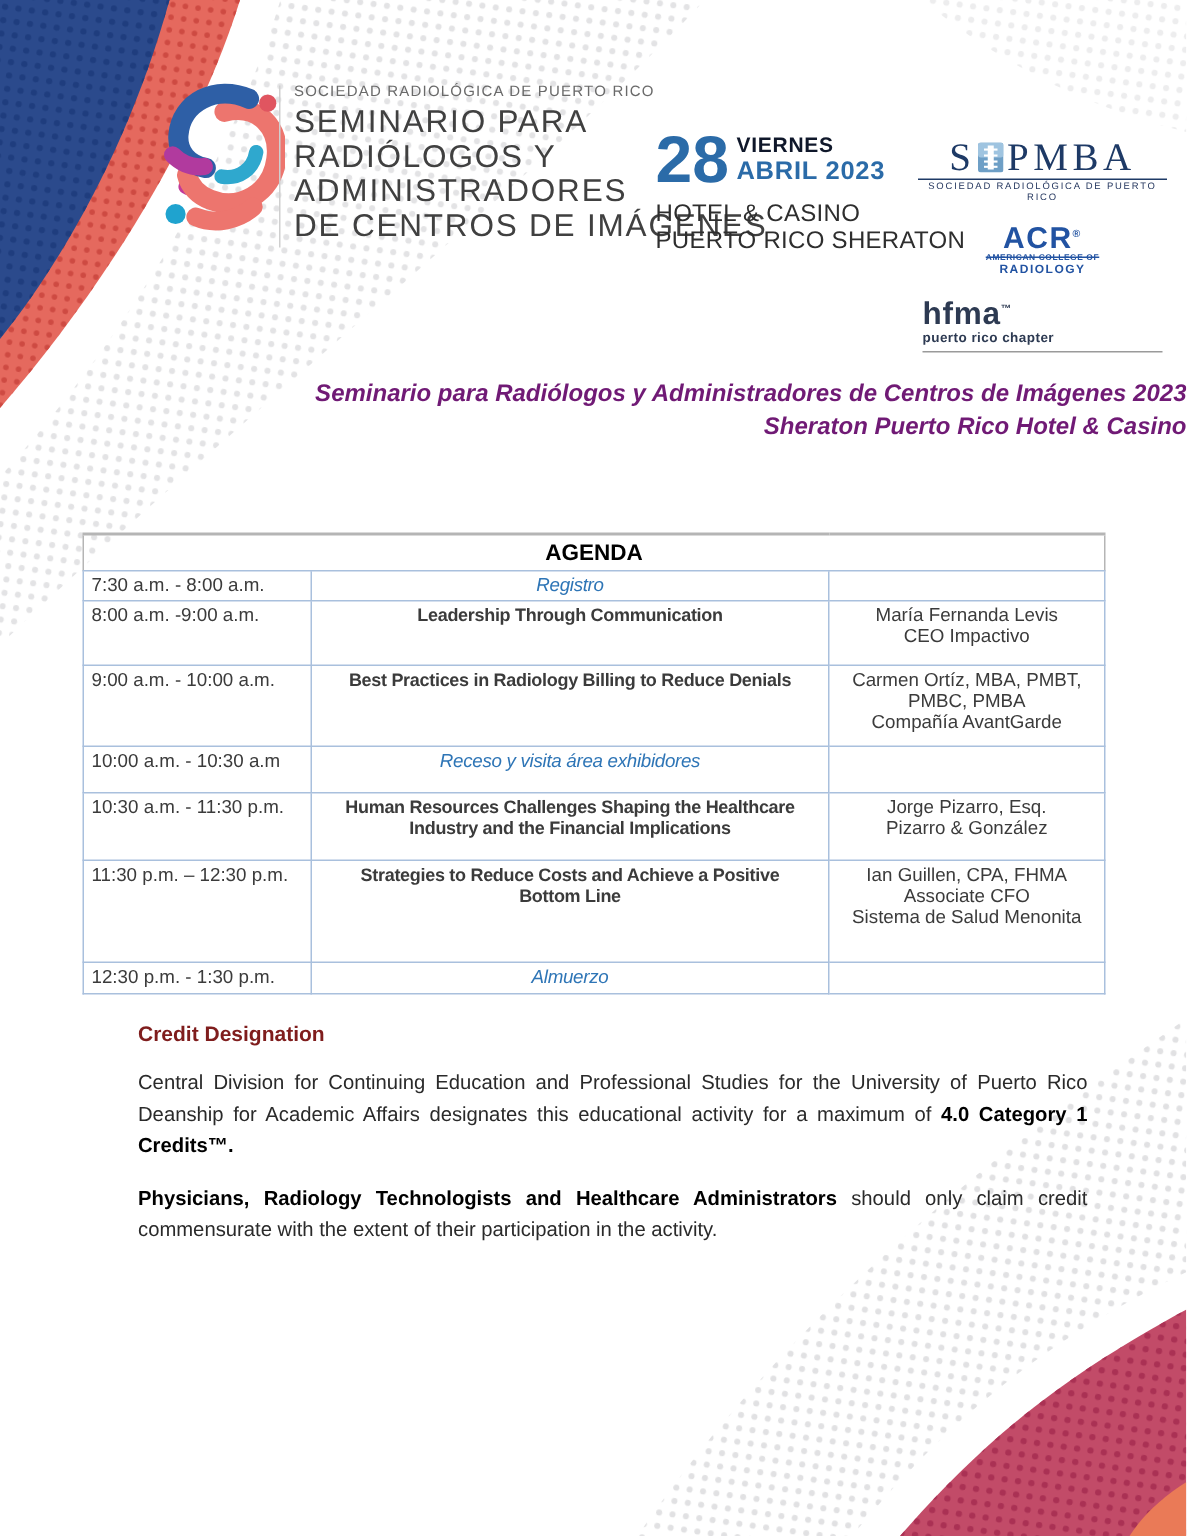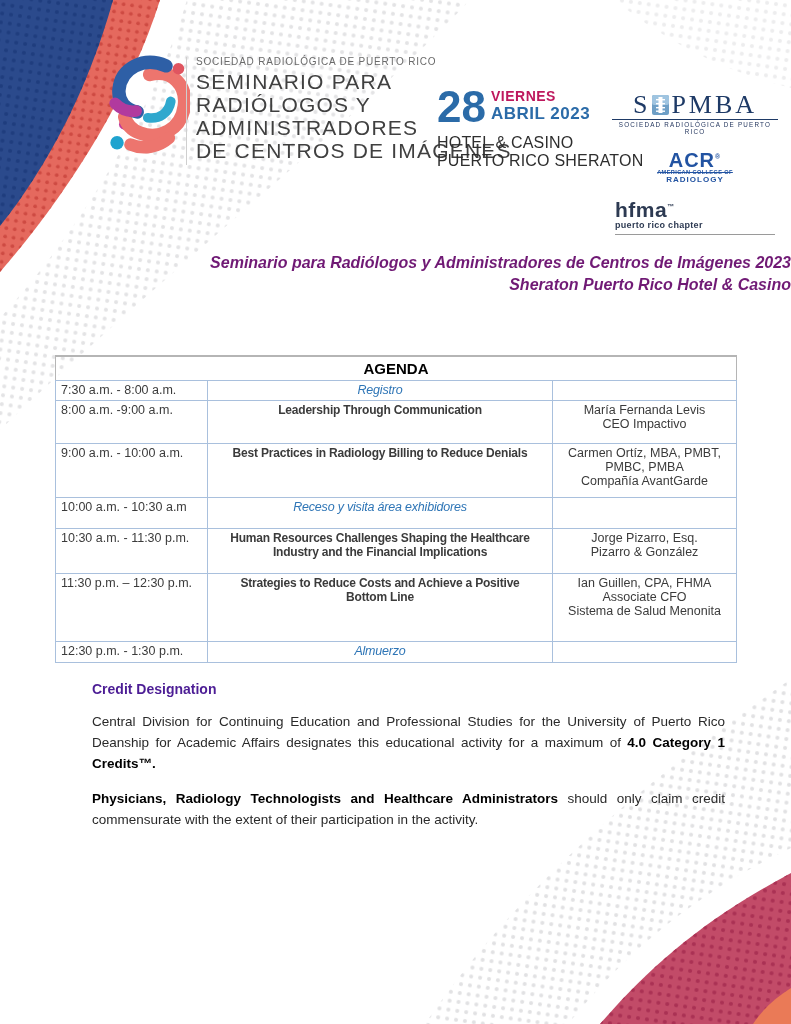--- a/index.html
+++ b/index.html
@@ -9,21 +9,21 @@
   
   .brand-logo{position:absolute;left:94px;top:52px;width:96px;height:118px;}
   .brand-divider{position:absolute;left:186px;top:57px;width:1px;height:108px;background:#cfcfcf;}
   .brand-text{position:absolute;left:196px;top:56px;}
   .brand-org{font-size:10px;letter-spacing:.8px;color:#6a6a6a;margin-bottom:3px;}
   .brand-line{font-size:21px;letter-spacing:1.2px;color:#404040;line-height:23px;font-weight:400;}
   .date-block{position:absolute;left:437px;top:86px;}
   .date-row{display:flex;align-items:flex-start;}
   .date-day{font-size:44px;line-height:42px;color:#2B6BA8;font-weight:600;}
   .date-right{margin-left:5px;padding-top:3px;}
-  .date-weekday{font-size:14px;color:#be185d;letter-spacing:.5px;font-weight:600;line-height:15px;}
+  .date-weekday{font-size:14px;color:#0f172a;letter-spacing:.5px;font-weight:600;line-height:15px;}
   .date-month{font-size:17px;color:#2B6BA8;font-weight:700;letter-spacing:.5px;line-height:19px;}
   .venue{margin-top:6px;font-size:16px;letter-spacing:.2px;color:#2e2e2e;line-height:18px;font-weight:400;}
   .partner-logos{position:absolute;left:610px;top:92px;width:170px;text-align:center;}
   .socrad-row{display:flex;align-items:center;justify-content:center;font-family:"Liberation Serif",serif;
               color:#1E3A66;font-size:26px;letter-spacing:3px;line-height:26px;}
   .socrad-rule{height:1px;background:#1E3A66;margin:1px 2px 1px 2px;}
   .socrad-caption{font-size:6.3px;letter-spacing:1.2px;color:#24365E;}
   .acr-block{margin-top:13px;color:#2253A2;}
   .acr-name{font-size:20px;font-weight:800;letter-spacing:1px;line-height:18px;}
   .acr-reg{font-size:7px;vertical-align:super;}
@@ -46,21 +46,21 @@
   col.c-time{width:152px;} col.c-session{width:345px;} col.c-speaker{width:184px;}
   td.cell-time{padding-left:8px;}
   td.cell-session{text-align:center;white-space:pre-line;letter-spacing:-0.2px;}
   td.cell-speaker{text-align:center;white-space:pre-line;}
   tr.row-break td.cell-session{color:#2E75B6;font-style:italic;font-weight:400;}
   tr.row-session td.cell-session{font-weight:700;font-size:12px;}
   tr.rh-20{height:20px;} tr.rh-18{height:18px;} tr.rh-43{height:43px;} tr.rh-54{height:54px;}
   tr.rh-19{height:31px;} tr.rh-45{height:45px;} tr.rh-68{height:68px;} tr.rh-21{height:21px;}
   
   .credit{position:absolute;left:92px;top:681px;width:633px;color:#2a2a2a;}
-  .credit-heading{font-size:14px;font-weight:700;color:#4c1d95;}
+  .credit-heading{font-size:14px;font-weight:700;color:#7f1d1d;}
   .credit-p{margin-top:14px;font-size:13.5px;line-height:21px;text-align:justify;}
   .credit-p b{color:#000;}
 </style>
 </head>
 <body>
 
 <div class="page">
 
   <svg class="decor" style="left:0;top:0" width="791" height="440" viewBox="0 0 791 440">
     <defs>

